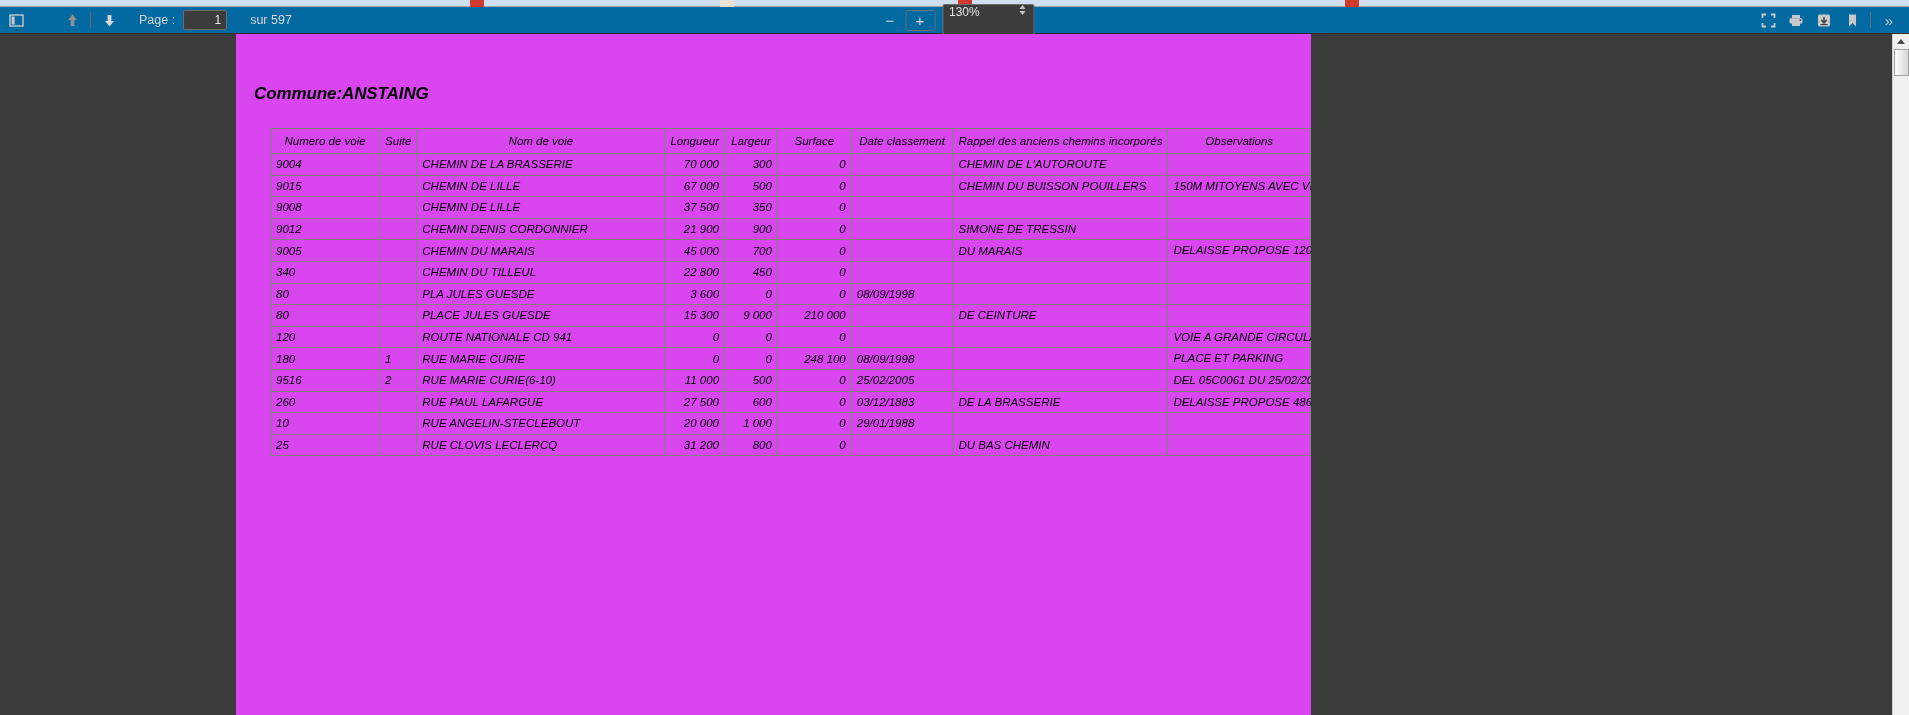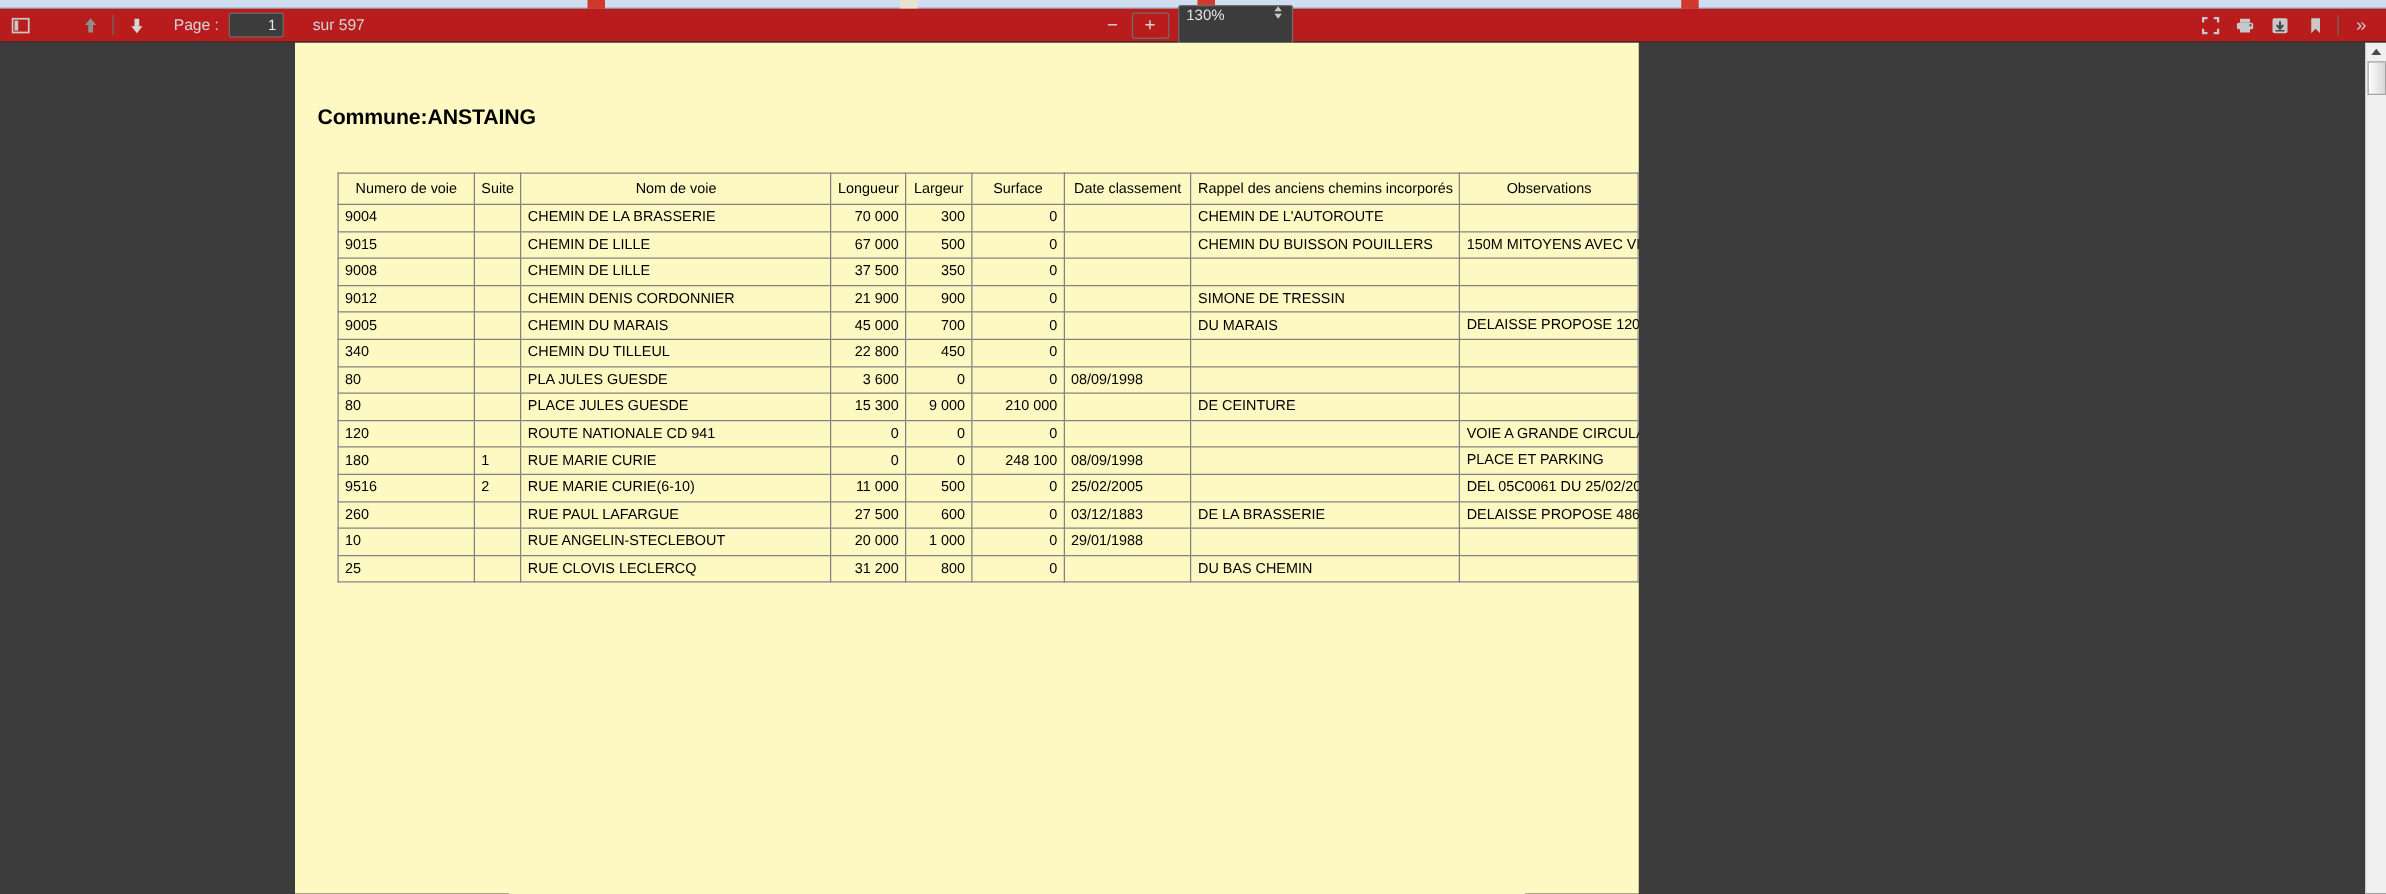--- a/index.html
+++ b/index.html
@@ -16,21 +16,21 @@
     width: 1909px; height: 7px;
     background: #cfdef0;
     border-bottom: 1px solid #9aa7b5;
   }
   .sliver-mark { position: absolute; top: 0; height: 7px; width: 14px; }
 
   
   #pdf-toolbar {
     position: absolute; top: 7px; left: 0;
     width: 1909px; height: 27px;
-    background: #b91c1c;
+    background: #0369a1;
     border-bottom: 1px solid #2b2b2b;
     display: flex; align-items: center;
     color: #d2d2d2; font-size: 12px;
     user-select: none;
   }
   .tb-left { display: flex; align-items: center; gap: 0; padding-left: 2px; }
   .tb-center { position: absolute; left: 50%; transform: translateX(-50%);
                display: flex; align-items: center; }
   .tb-right { position: absolute; right: 6px; display: flex; align-items: center; gap: 0; }
 
@@ -109,33 +109,34 @@
     width: 15px; height: 27px;
     background: linear-gradient(to right, #fdfdfd, #d7d7d7);
     border: 1px solid #a3a3a3;
     cursor: pointer;
   }
 
   
   #page-sheet {
     position: absolute; top: 0; left: 236px;
     width: 1075px; height: 681px;
-    background: #fef9c3;
+    background: #d946ef;
     overflow: hidden;
+    font-style: italic;
   }
 
   #doc-title {
     position: absolute; left: 18px; top: 50px;
     font-size: 17px; font-weight: bold; color: #000;
     letter-spacing: -0.1px;
   }
 
   
   #report-table {
-    position: absolute; left: 34px; top: 104px;
+    position: absolute; left: 34px; top: 94px;
     border-collapse: collapse;
     table-layout: fixed;
     font-size: 11.5px; color: #000; padding-left: 19px;
   }
   #report-table th, #report-table td {
     border: 1px solid #828282;
     padding: 0 5px;
     vertical-align: middle;
     white-space: nowrap;
     overflow: visible;

